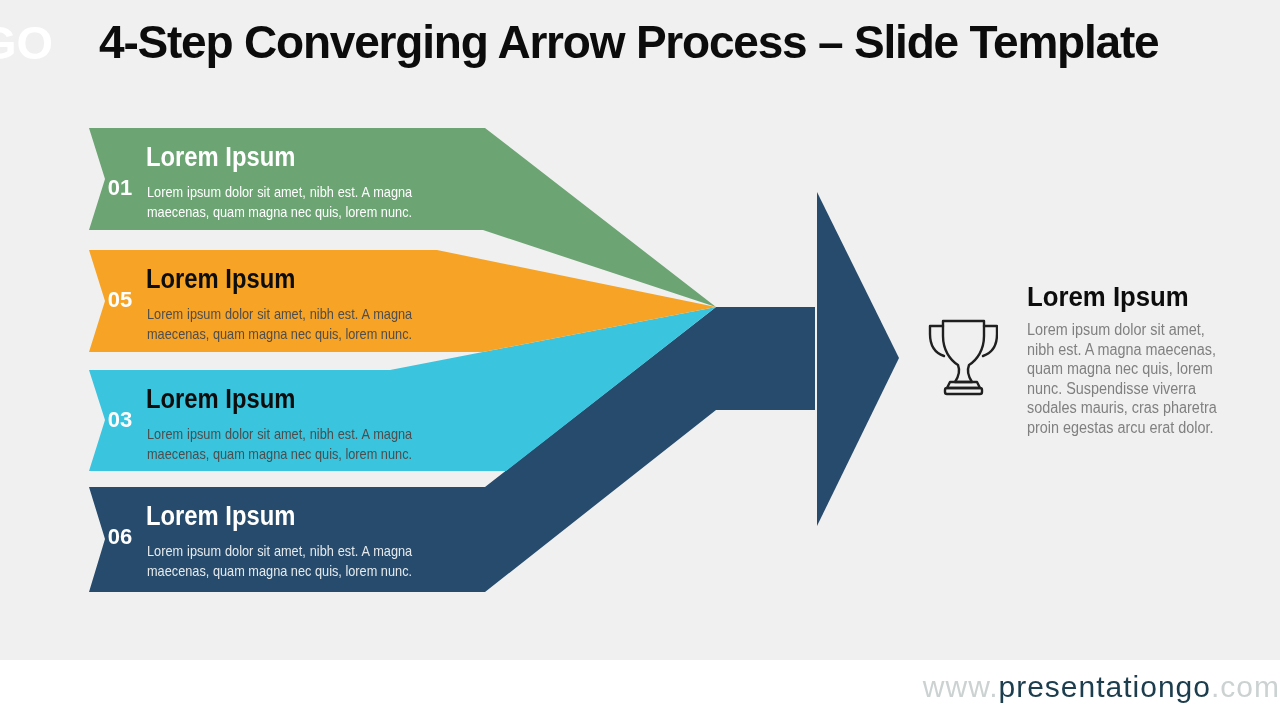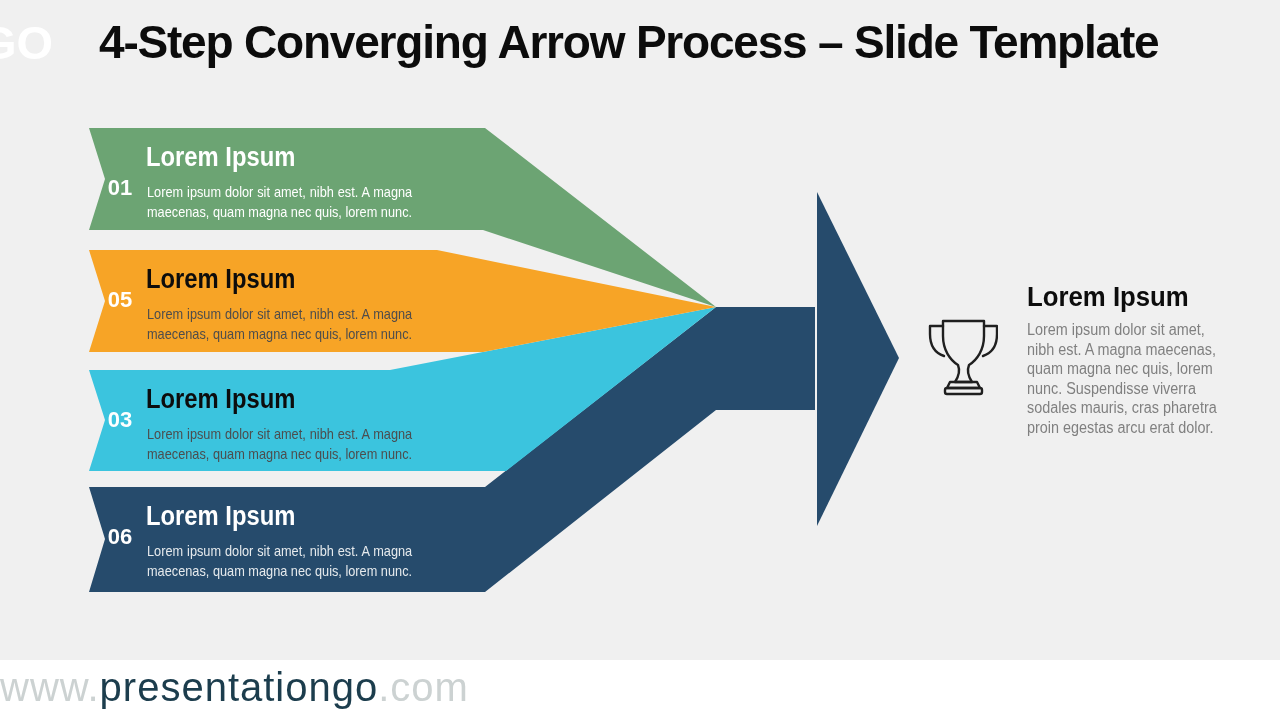--- a/index.html
+++ b/index.html
@@ -54,22 +54,22 @@
   .result-body{
     left:1027px;top:320px;width:230px;
     font-size:16px;line-height:19.5px;color:#808080;
     transform:scaleX(0.9);transform-origin:left top;
   }
   .result-body div{white-space:nowrap;}
 
   
   .footer-strip{left:0;top:660px;width:1280px;height:60px;background:#ffffff;}
   .footer-text{
-    left:0;top:665px;width:1280px;text-align:left;
-    font-size:40px;letter-spacing:1px;line-height:44px;
+    left:0;top:665px;width:1280px;text-align:right;
+    font-size:30px;letter-spacing:1px;line-height:44px;
     color:#ccd2d2;
   }
   .footer-text .brand{color:#1c3d4d;}
 </style>
 </head>
 <body>
 
 <div class="abs logo">GO</div>
 <div class="abs slide-title">4-Step Converging Arrow Process – Slide Template</div>
 

